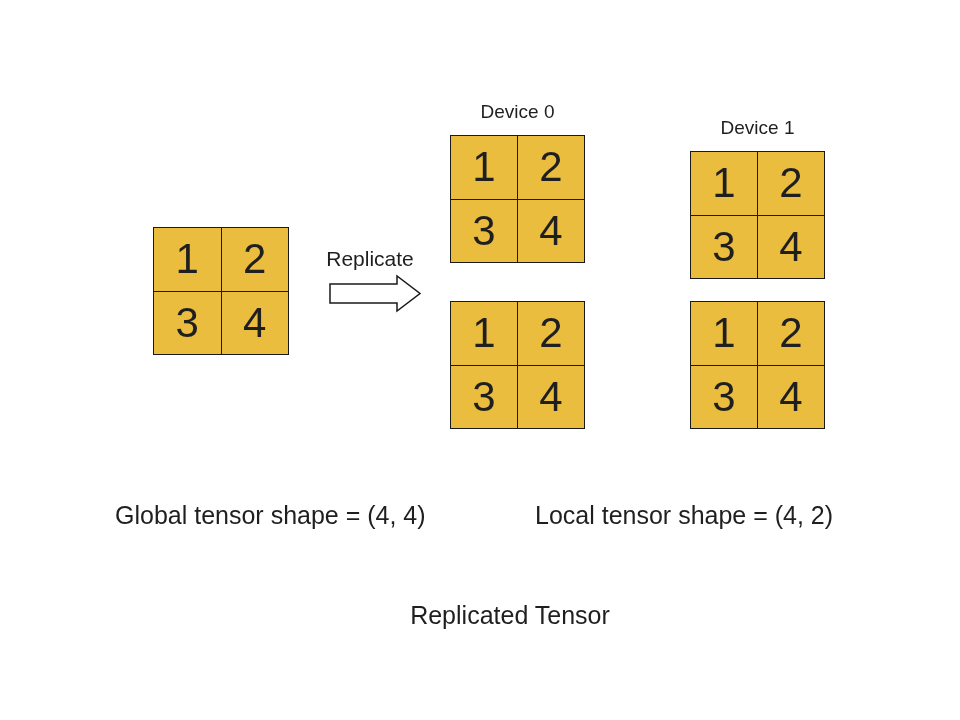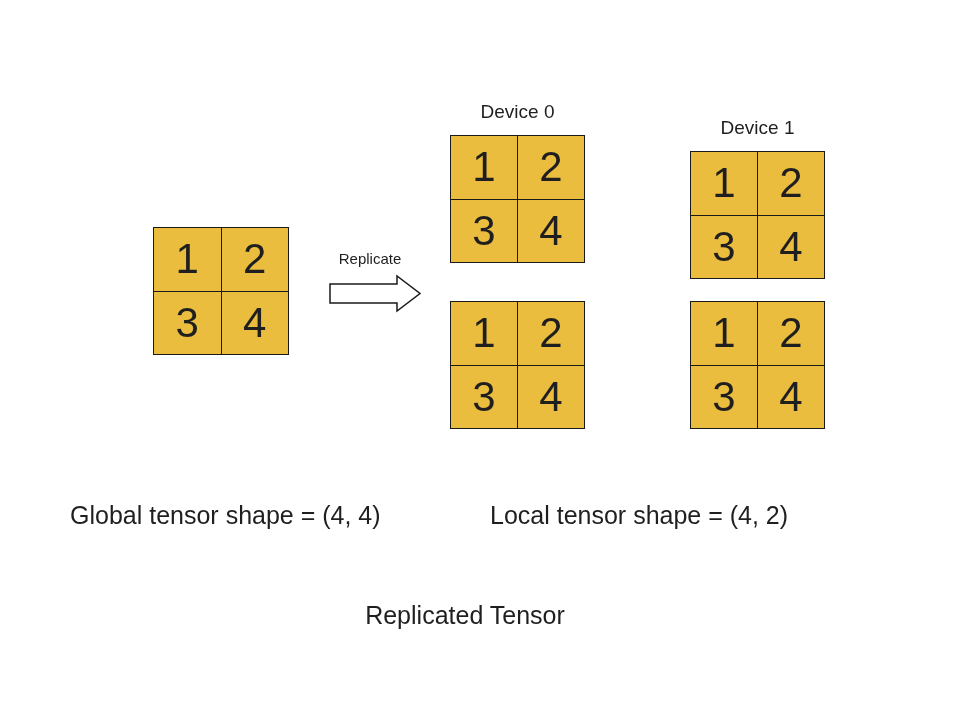--- a/index.html
+++ b/index.html
@@ -58,36 +58,37 @@
     width: 135px;
     height: 128px;
   }
 
   .replicate-label {
     position: absolute;
     left: 318px;
     top: 247px;
     width: 104px;
     text-align: center;
-    font-size: 15px;
+    font-size: 21px;
     line-height: 24px;
     color: #1f1f1f;
   }
   .replicate-arrow {
     position: absolute;
     left: 328px;
     top: 273px;
   }
 
   .caption {
     position: absolute;
     font-size: 25px;
     line-height: 30px;
     color: #1f1f1f;
     white-space: nowrap;
+    margin-left: 45px;
   }
   .caption-global { left: 70px;  top: 500px; }
   .caption-local  { left: 490px; top: 500px; }
   .caption-title  { left: 320px; top: 600px; width: 290px; text-align: center; }
 </style>
 </head>
 <body>
 
 <div class="canvas">
 

